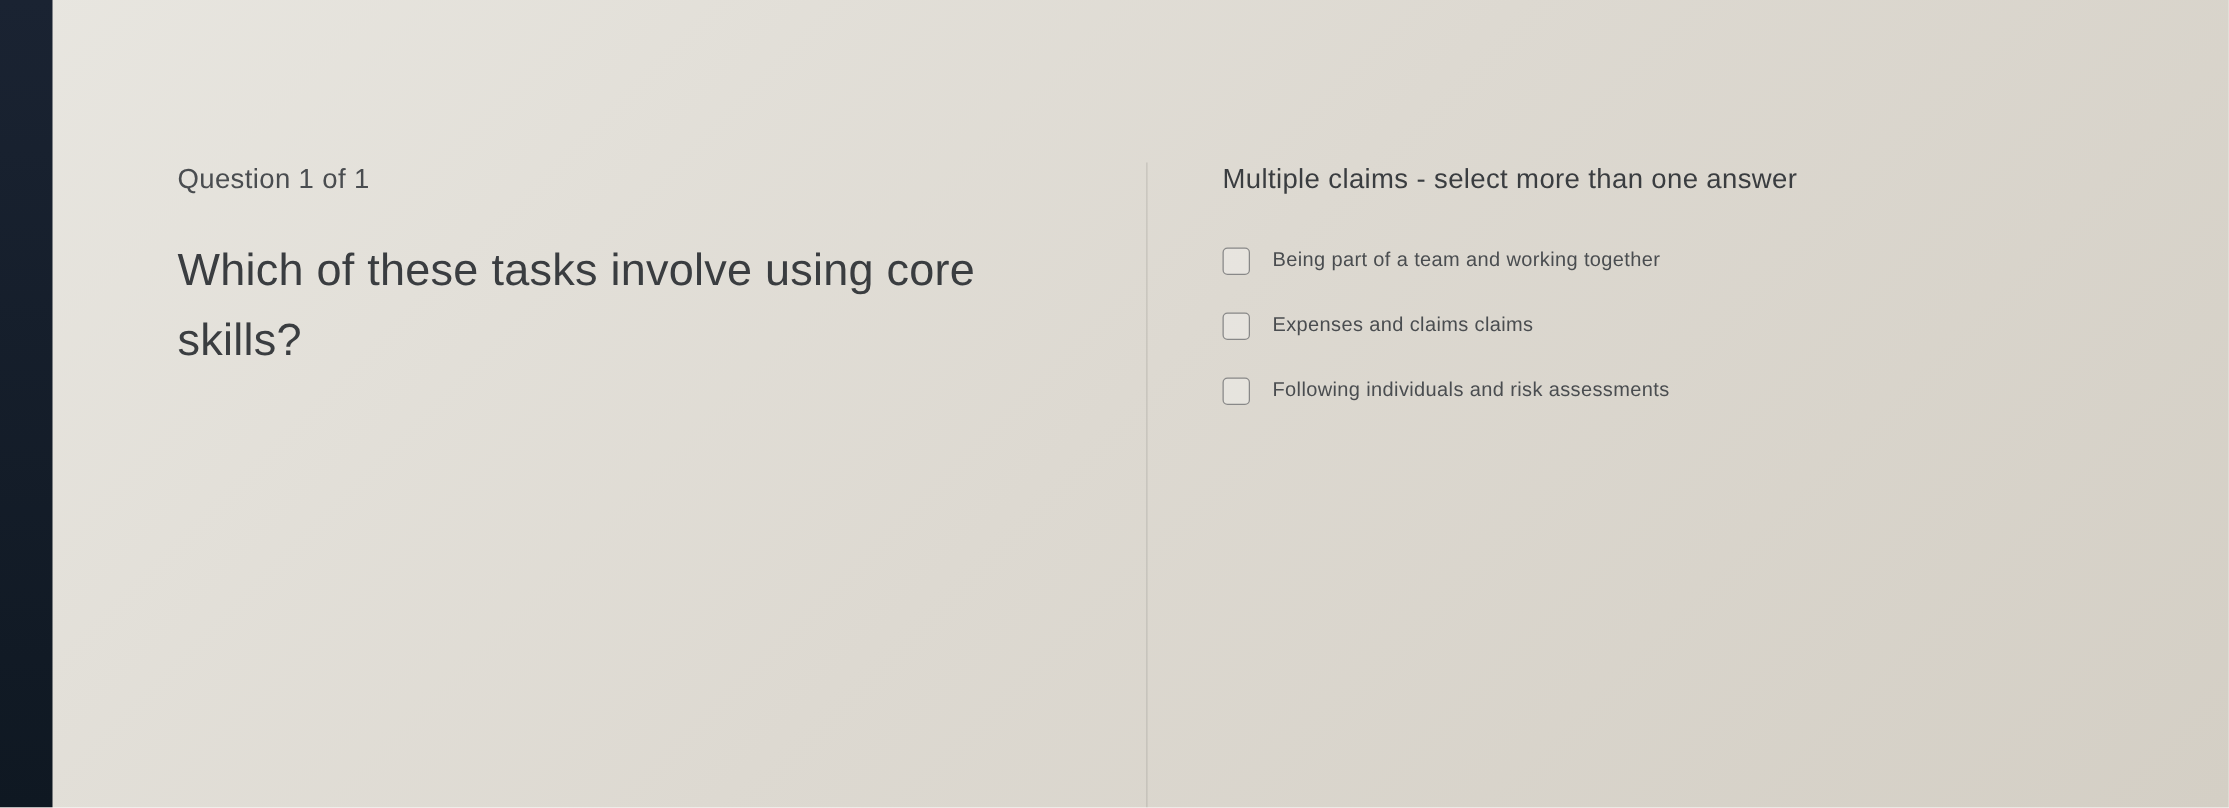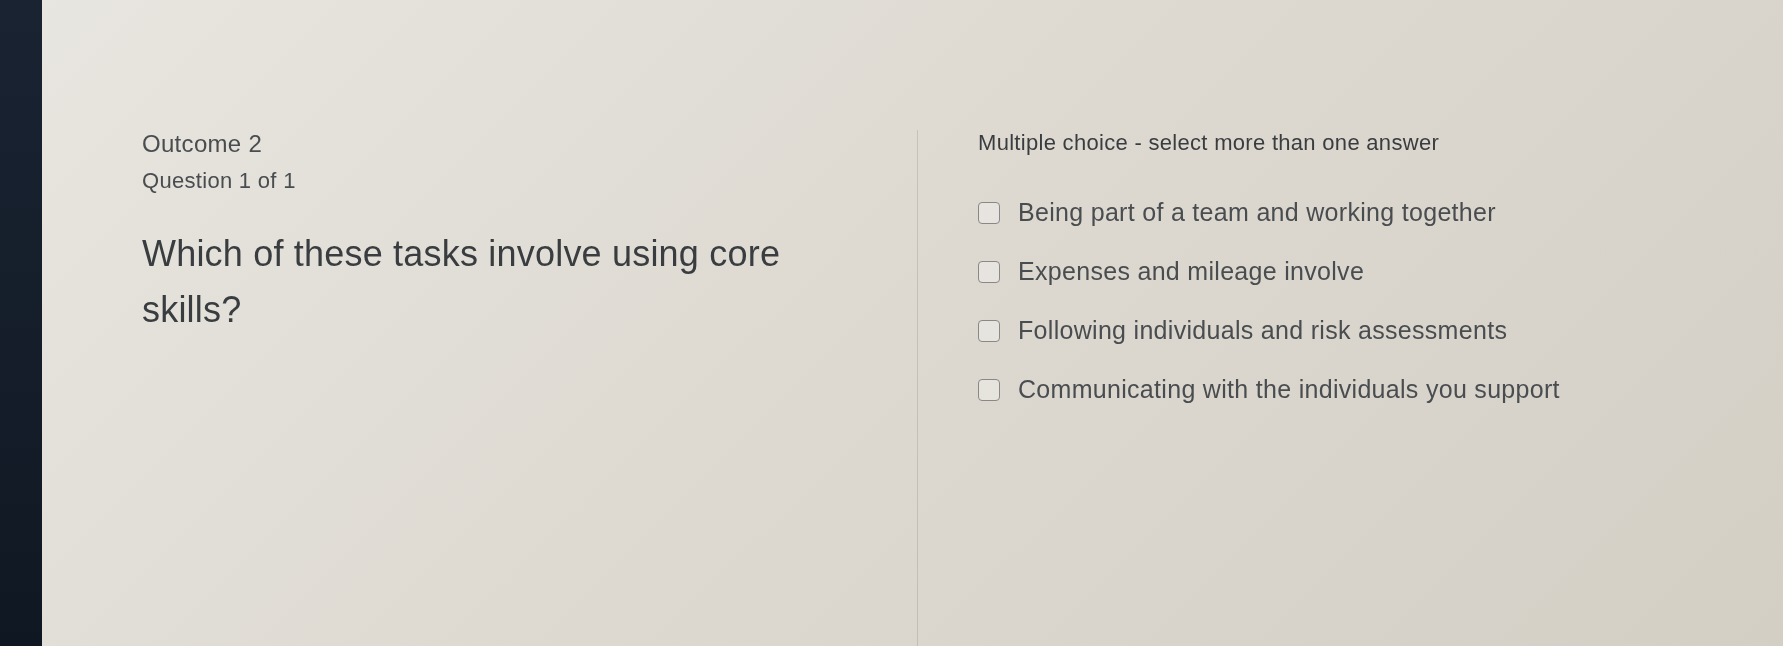--- a/index.html
+++ b/index.html
@@ -73,54 +73,49 @@
     .checkbox {
       width: 22px;
       height: 22px;
       border: 1.5px solid #888;
       border-radius: 4px;
       background: rgba(255, 255, 255, 0.3);
       margin-right: 18px;
       flex-shrink: 0;
     }
     .option-label {
-      font-size: 25px;
+      font-size: 16px;
       font-weight: 300;
       color: #4a4d50;
       letter-spacing: 0.3px;
     }
   </style>
 </head>
 <body>
 
 <div class="left-bar"></div>
 
 <div class="content-wrapper">
   <div class="left-panel">
-    <div class="outcome-label">Outcome 2</div>
     <div class="question-counter">Question 1 of 1</div>
     <div class="question-text">Which of these tasks involve using core skills?</div>
   </div>
 
   <div class="right-panel">
-    <div class="instruction-text">Multiple choice - select more than one answer</div>
+    <div class="instruction-text">Multiple claims - select more than one answer</div>
 
     <div class="option-row">
       <div class="checkbox"></div>
       <div class="option-label">Being part of a team and working together</div>
     </div>
 
     <div class="option-row">
       <div class="checkbox"></div>
-      <div class="option-label">Expenses and mileage involve</div>
+      <div class="option-label">Expenses and claims claims</div>
     </div>
 
     <div class="option-row">
       <div class="checkbox"></div>
       <div class="option-label">Following individuals and risk assessments</div>
     </div>
 
-    <div class="option-row">
-      <div class="checkbox"></div>
-      <div class="option-label">Communicating with the individuals you support</div>
-    </div>
   </div>
 </div>
 
 </body></html>

